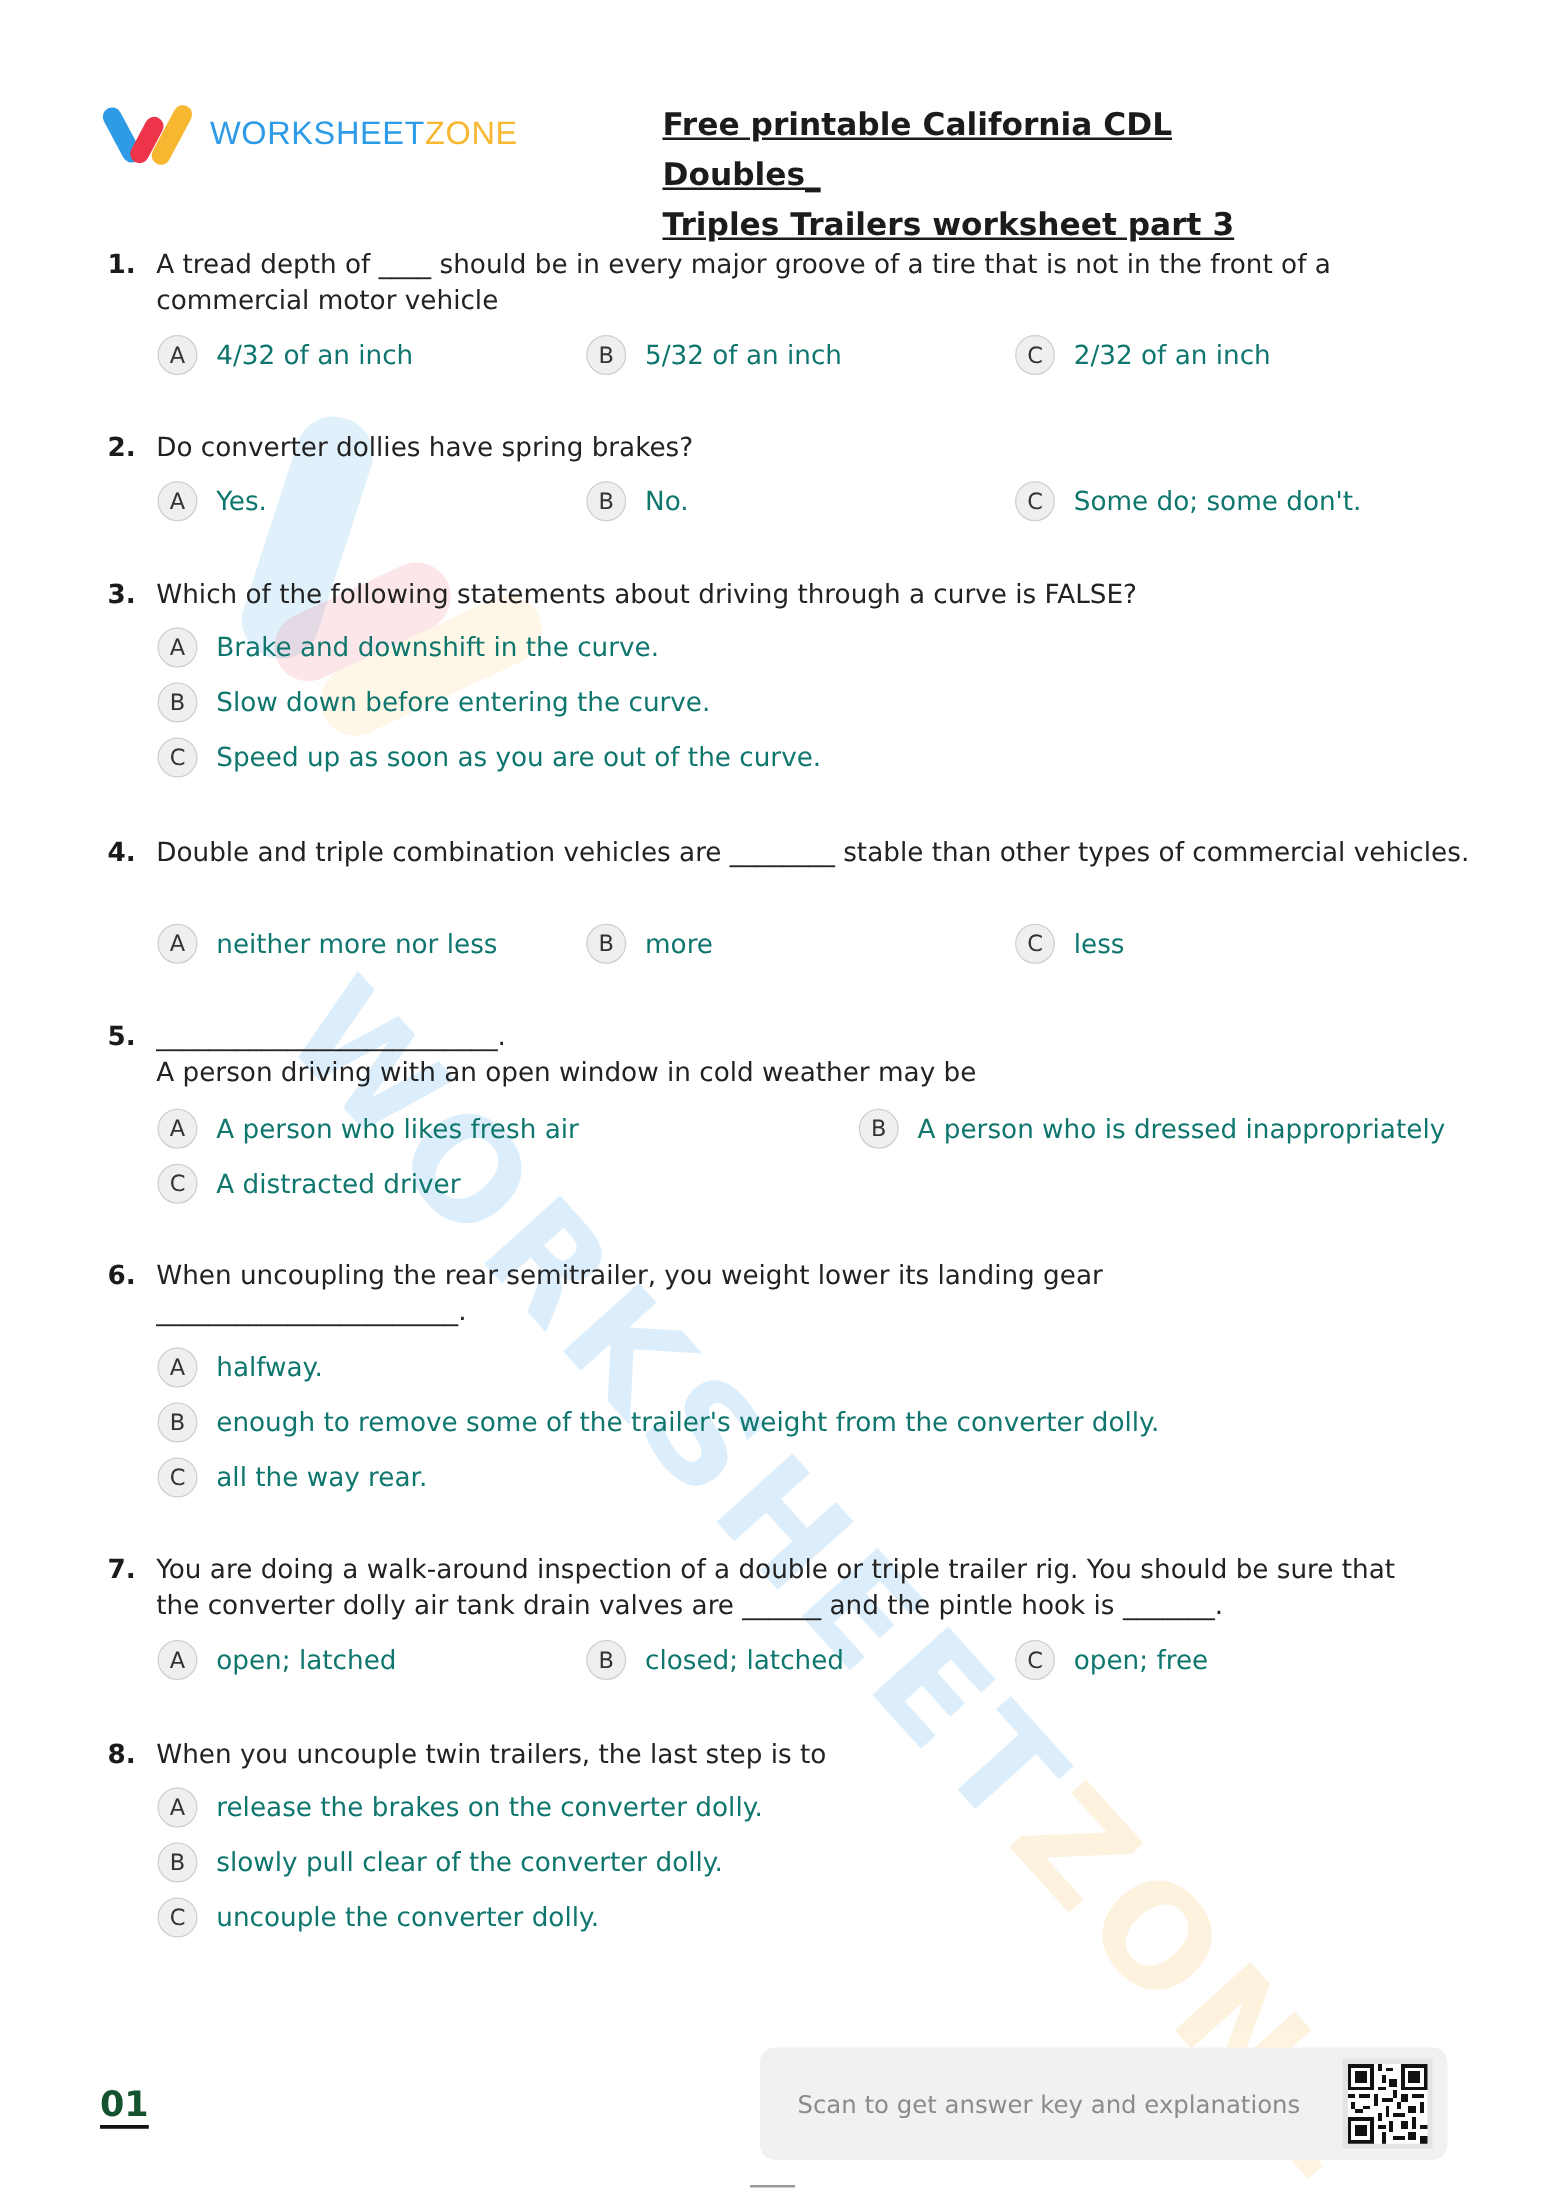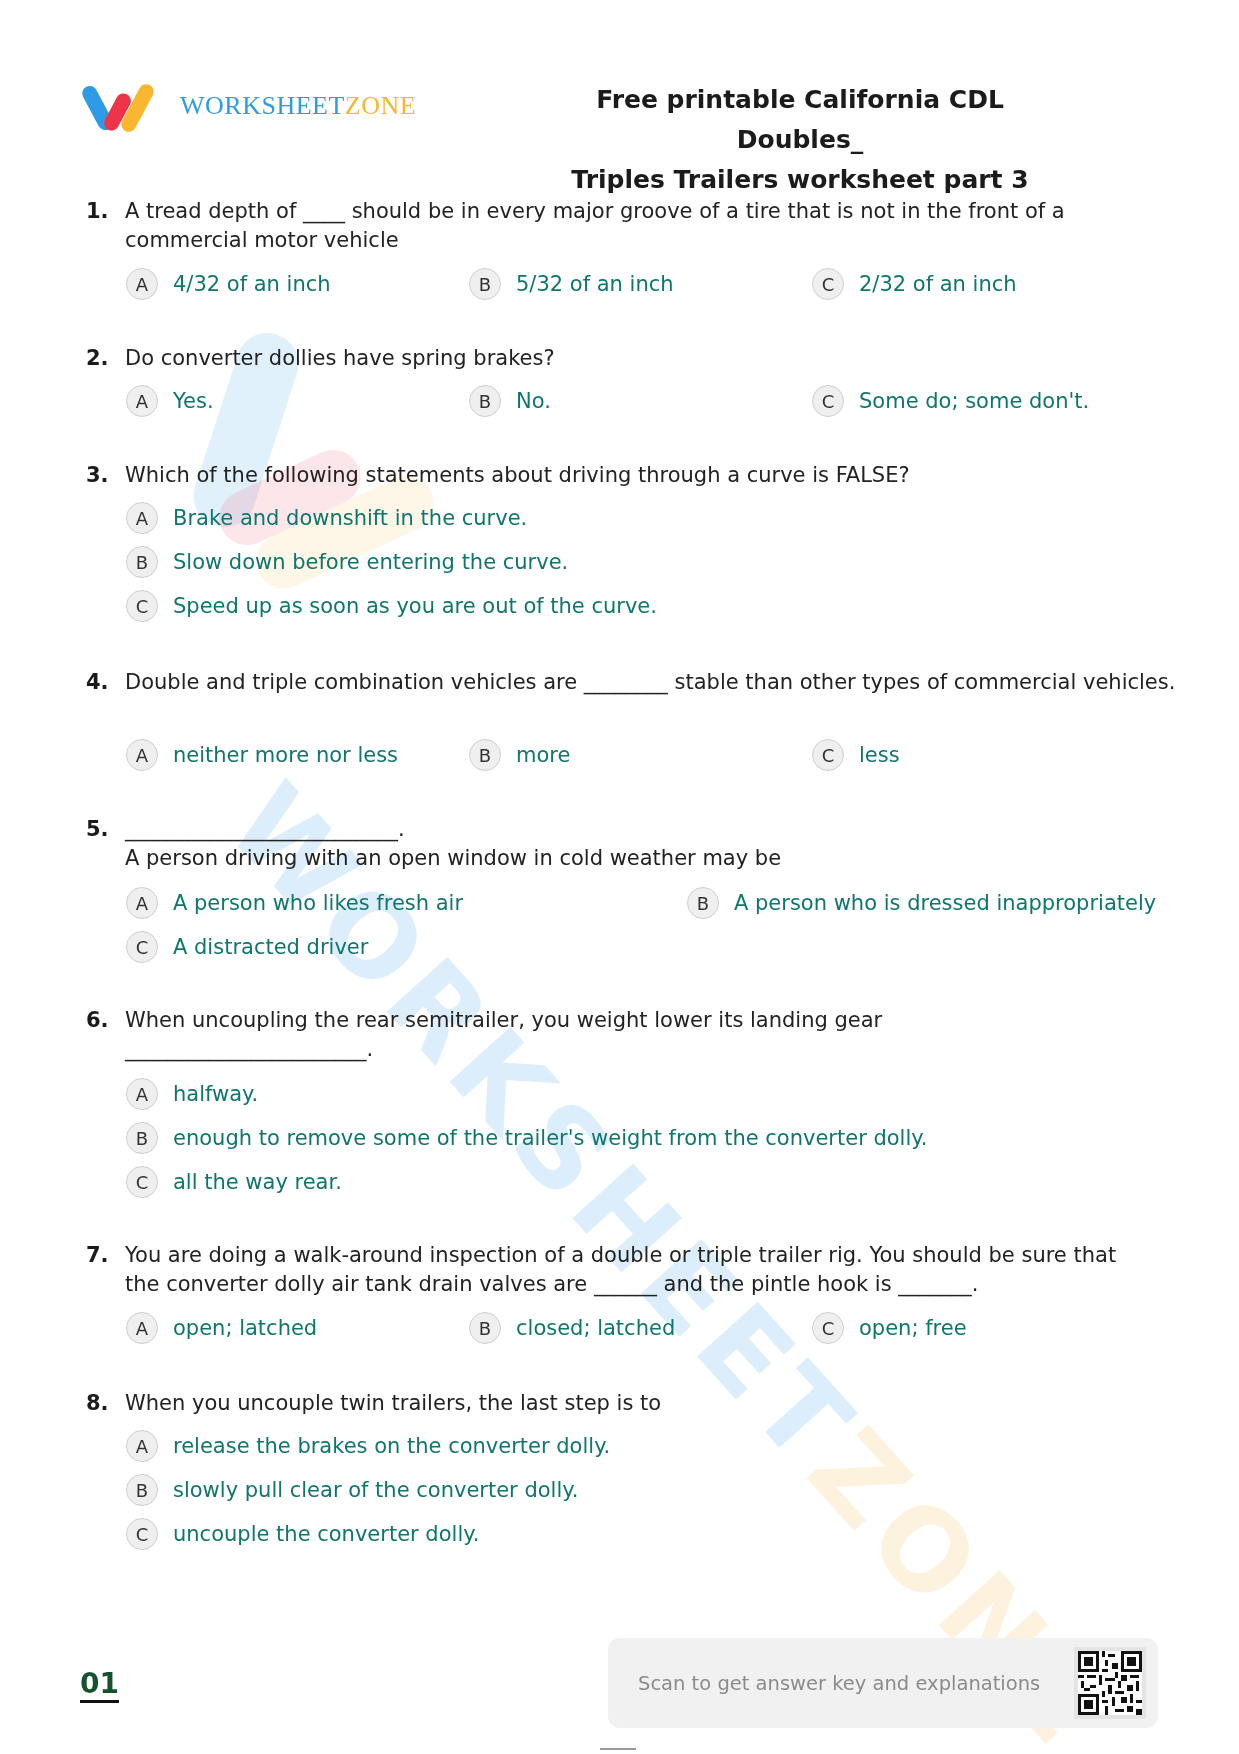--- a/index.html
+++ b/index.html
@@ -12,25 +12,25 @@
   .wm-text .blue { color: #2a9be8; }
   .wm-text .orange { color: #f6b335; }
 
   .content { position: relative; z-index: 1; }
 
   .logo { position: absolute; left: 84px; top: 80px; height: 52px; display: flex; align-items: center; }
   .logo-mark { position: relative; width: 68px; height: 52px; }
   .logo-mark .s1 { position: absolute; left: 6px; top: 4px; width: 15px; height: 48px; background: #2e9be6; border-radius: 8px; transform: rotate(-28deg); }
   .logo-mark .s2 { position: absolute; left: 26px; top: 12px; width: 15px; height: 40px; background: #ee3449; border-radius: 8px; transform: rotate(28deg); }
   .logo-mark .s3 { position: absolute; left: 46px; top: 2px; width: 15px; height: 52px; background: #f7b731; border-radius: 8px; transform: rotate(28deg); }
-  .logo-text { margin-left: 28px; font-size: 26px; letter-spacing: 0.5px; font-family: Liberation Serif, serif; }
+  .logo-text { margin-left: 16px; font-size: 26px; letter-spacing: 0.5px; font-family: Liberation Sans, sans-serif; }
   .logo-text .w { color: #2e9be6; }
   .logo-text .z { color: #f7b731; }
 
-  .title { position: absolute; left: 530px; top: 80px; width: 540px; text-align: center; font-weight: bold; font-size: 25px; line-height: 40px; color: #1b1b1b; }
+  .title { position: absolute; left: 530px; top: 80px; width: 540px; text-align: left; font-weight: bold; font-size: 25px; line-height: 40px; color: #1b1b1b; text-decoration: underline; }
 
   .question { position: absolute; left: 86px; width: 1100px; }
   .q-num { position: absolute; left: 0; top: 0; font-weight: bold; font-size: 21px; line-height: 29px; color: #1b1b1b; }
   .q-text { position: absolute; left: 39px; top: 0; width: 1060px; font-size: 21px; line-height: 29px; color: #222; }
   .option { position: absolute; display: flex; align-items: center; height: 34px; }
   .opt-circle { width: 32px; height: 32px; border-radius: 50%; background: #efefef; border: 1px solid #cfcfcf; display: flex; align-items: center; justify-content: center; font-size: 18px; color: #333; flex: 0 0 32px; }
   .opt-text { margin-left: 15px; font-size: 21px; color: #0f766e; white-space: nowrap; }
 
   .page-num { position: absolute; left: 80px; top: 1668px; font-weight: bold; font-size: 28px; color: #14532d; border-bottom: 3px solid #111; line-height: 32px; padding-bottom: 0px; }
   .scan-box { position: absolute; left: 608px; top: 1638px; width: 550px; height: 90px; background: #f1f1f1; border-radius: 12px; display: flex; align-items: center; }

